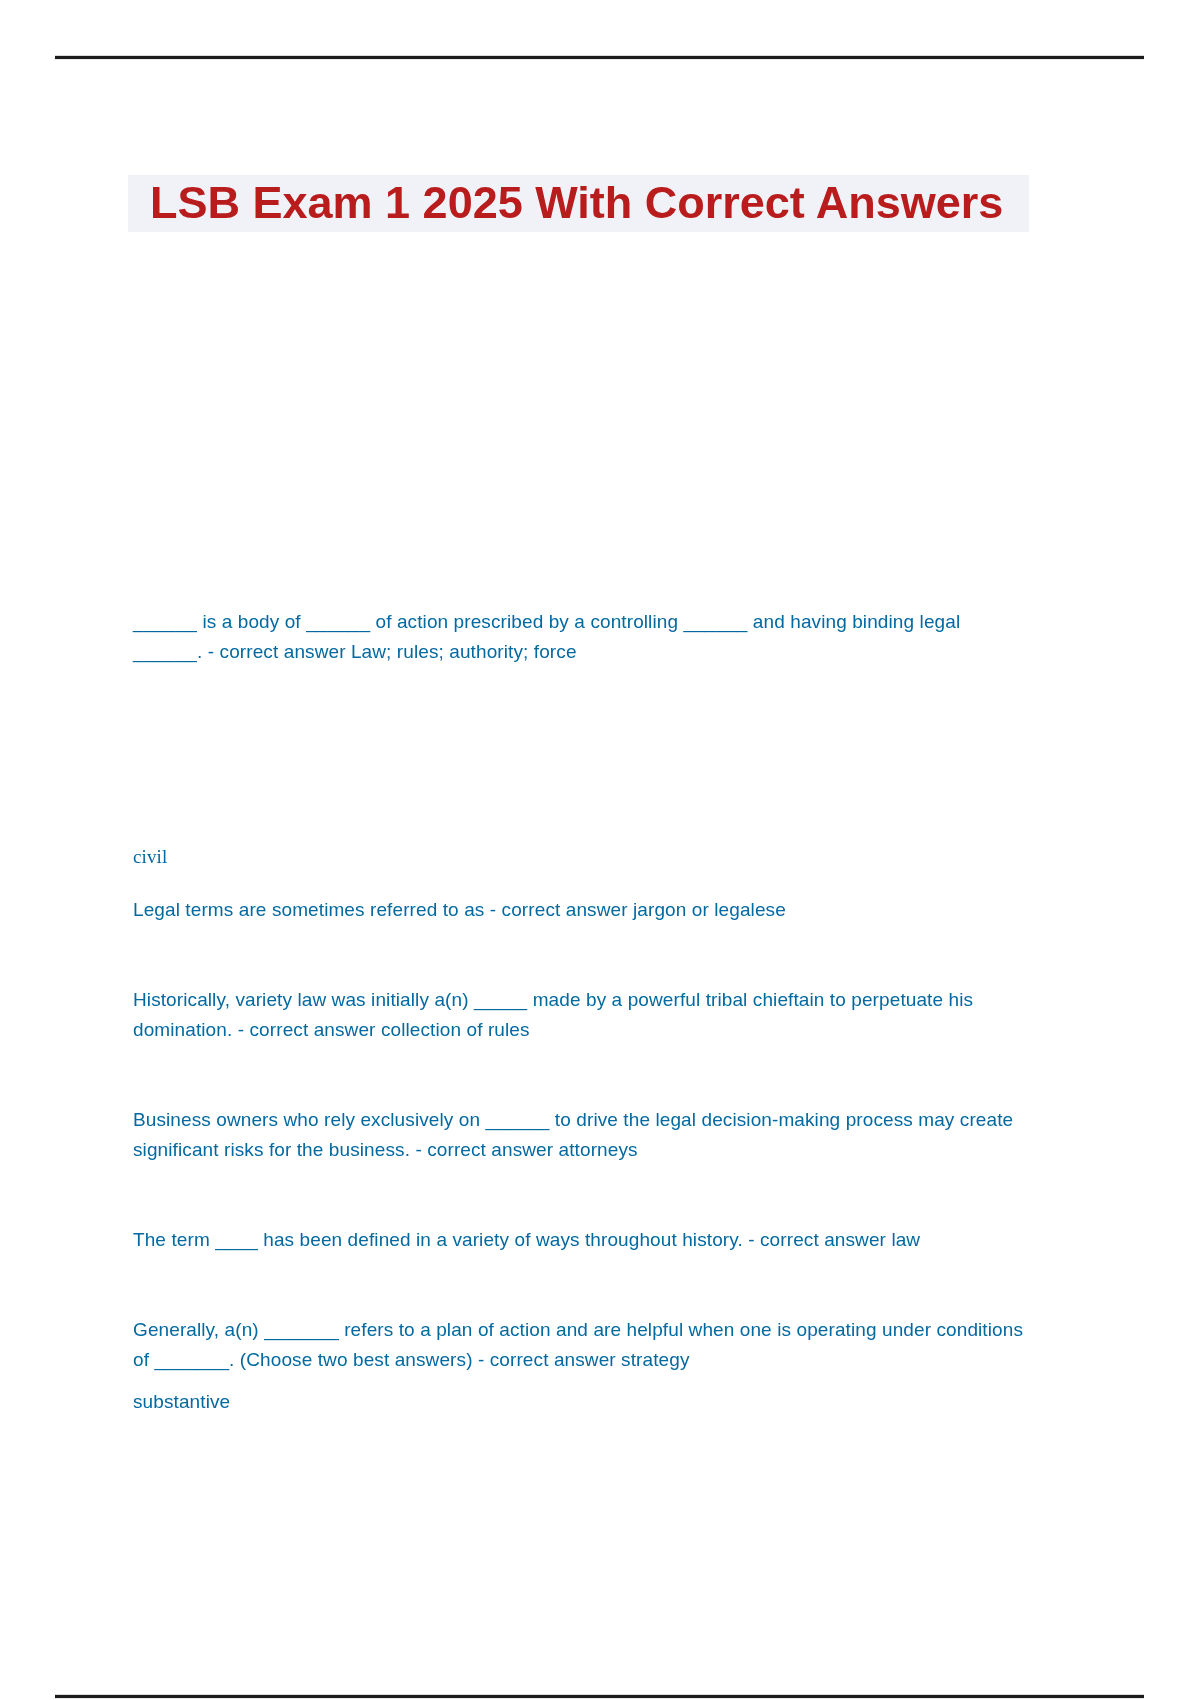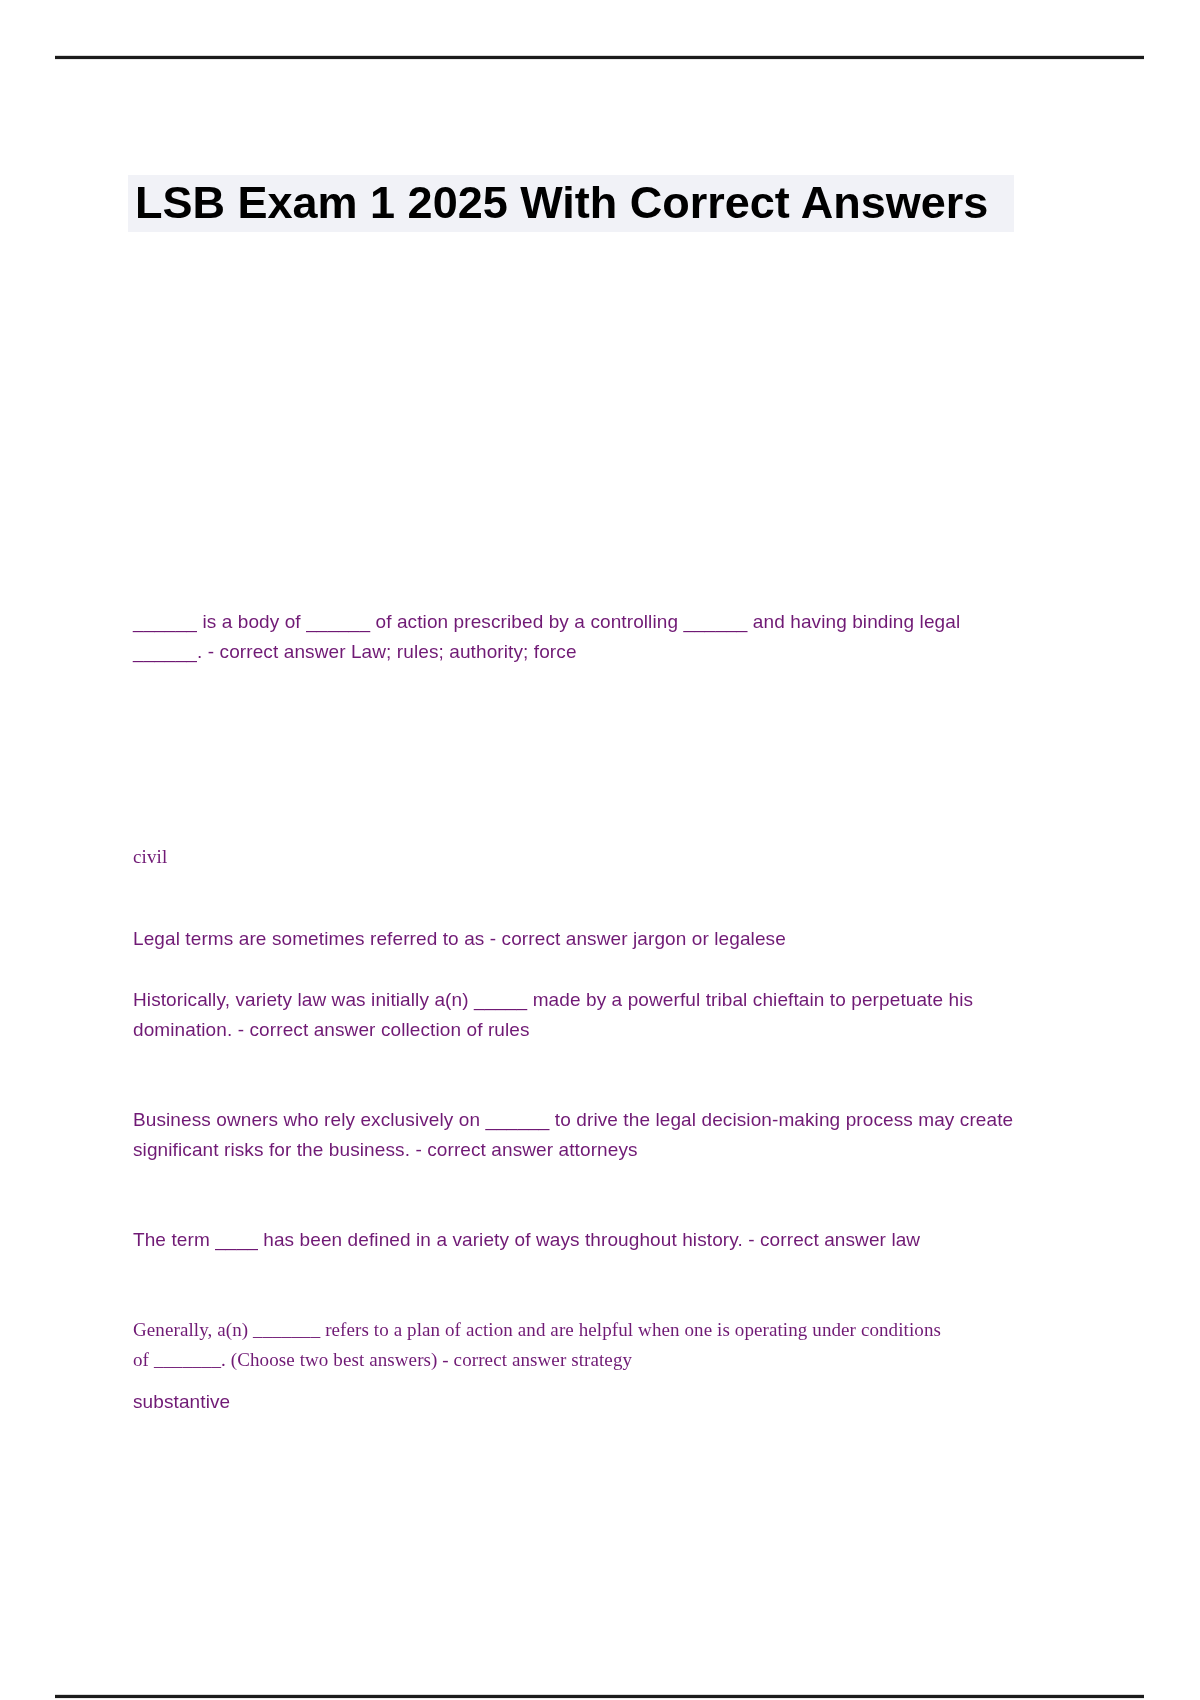--- a/index.html
+++ b/index.html
@@ -24,47 +24,47 @@
     box-shadow: 0 -1px 0 #d9d9d9, 0 1px 0 #e9e9e9;
   }
   .rule-top { top: 56px; }
   .rule-bottom { top: 1695px; }
   .title {
     position: absolute;
     top: 145px;
     left: 128px;
     display: inline-block;
     background: #f1f2f7;
-    color: #000000;
+    color: #b91c1c;
     font-size: 45px;
     font-weight: bold;
     line-height: 1.0;
     letter-spacing: 0px;
-    padding: 5px 26px 7px 7px;
+    padding: 5px 26px 7px 22px;
     white-space: nowrap;
   }
   .para {
     position: absolute;
     left: 133px;
     width: 1020px;
     margin: 0;
-    color: #701a75;
+    color: #0369a1;
     font-size: 19px;
     line-height: 30px;
     white-space: pre-line;
     letter-spacing: 0.1px;
   }
   .p1 { top: 607px; }
   .p2 { top: 727px; }
   .p3 { top: 842px; font-family: Liberation Serif, serif; }
-  .p4 { top: 924px; }
+  .p4 { top: 895px; }
   .p5 { top: 985px; }
   .p6 { top: 1105px; }
   .p7 { top: 1225px; }
-  .p8 { top: 1315px; font-family: Liberation Serif, serif; }
+  .p8 { top: 1315px; }
   .p9 { top: 1387px; }
 </style>
 </head>
 <body>
 
 <div class="page">
 
   <div class="rule rule-top"></div>
 
   <h1 class="title">LSB Exam 1 2025 With Correct Answers</h1>

